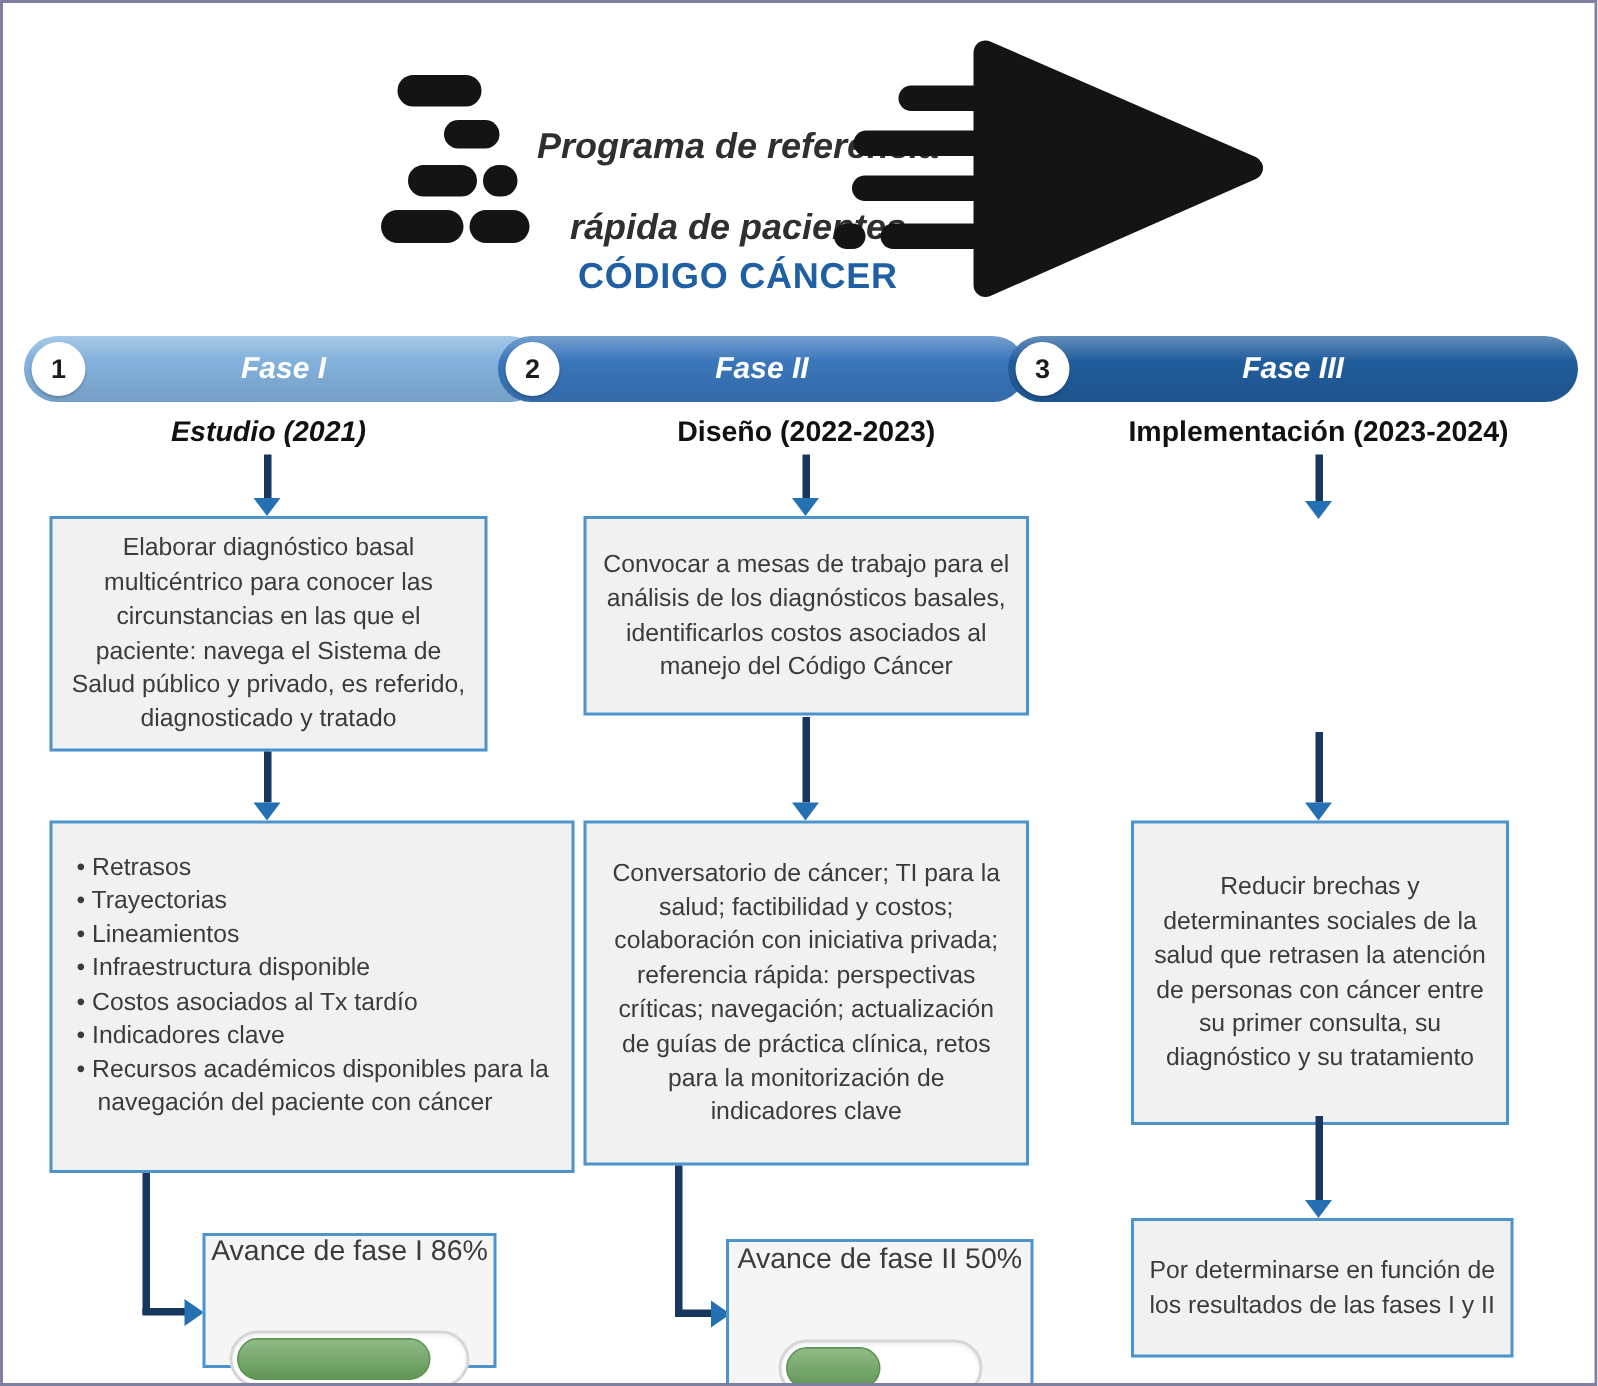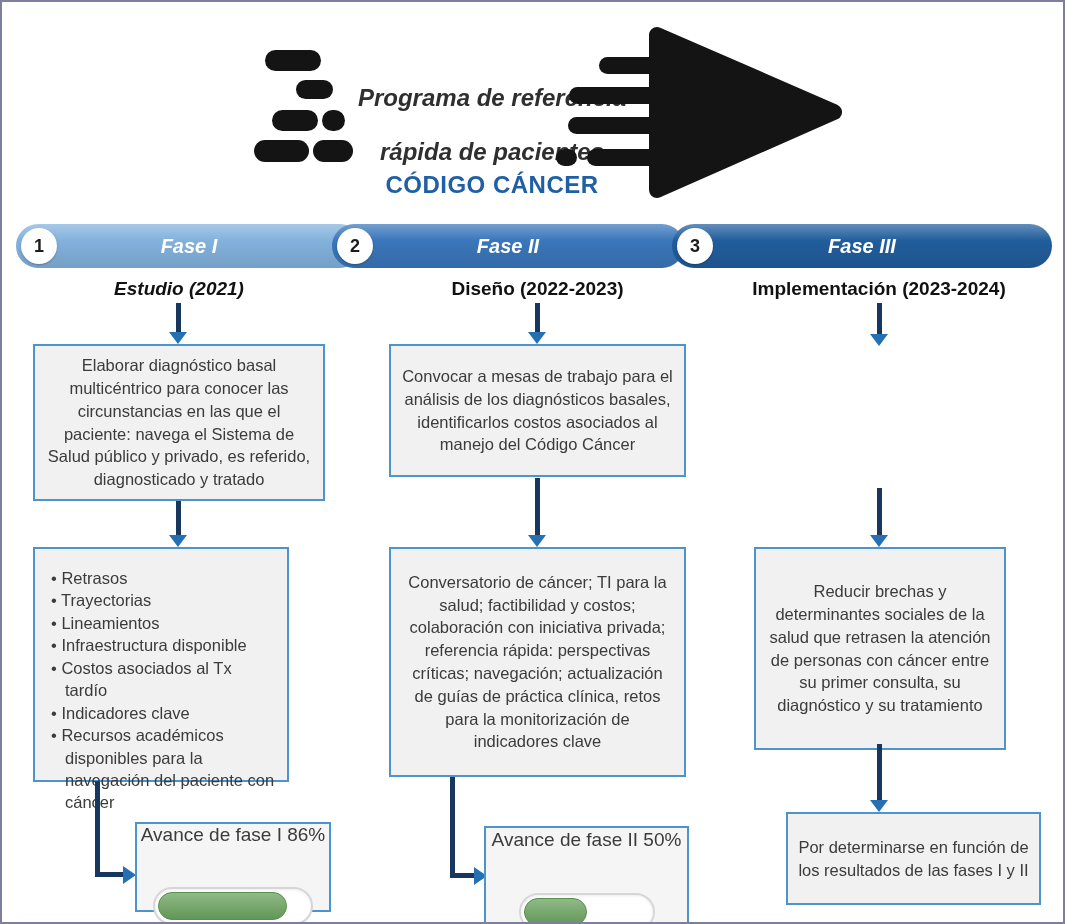--- a/index.html
+++ b/index.html
@@ -34,24 +34,24 @@
   .subtitle-2 { left:387px; width:297px; }
   .subtitle-3 { left:735px; width:284px; }
 
   
   .box { position:absolute; background:#f1f1f2; border:2px solid #4d94cd;
          display:flex; align-items:center; justify-content:center;
          text-align:center; font-size:16.5px; line-height:1.38; color:#3b3b3b; padding:8px 10px; }
   .box-1-1 { left:31px;  top:342px; width:292px; height:157px; }
   .box-2-1 { left:387px; top:342px; width:297px; height:133px; }
   .box-3-1 { left:752px; top:344px; width:252px; height:141px; }
-  .box-1-2 { left:31px;  top:545px; width:256px; height:235px; align-items:flex-start; padding-top:18px; }
+  .box-1-2 { left:31px;  top:545px; width:350px; height:235px; align-items:flex-start; padding-top:18px; }
   .box-2-2 { left:387px; top:545px; width:297px; height:230px; }
   .box-3-2 { left:752px; top:545px; width:252px; height:203px; }
-  .box-3-3 { left:752px; top:810px; width:255px; height:93px;margin-left:32px; }
+  .box-3-3 { left:752px; top:810px; width:255px; height:93px; }
   .bullet-list { list-style:none; text-align:left; width:100%; padding-left:6px; }
   .bullet-list li { padding-left:14px; text-indent:-14px; line-height:1.36; }
   .bullet-list li::before { content:"• "; }
 
   
   .varrow { position:absolute; width:18px; display:flex; flex-direction:column; align-items:center; }
   .varrow .shaft { width:5px; background:#17375e; flex:1; }
   .varrow .head  { width:0; height:0; border-left:9px solid transparent;
                    border-right:9px solid transparent; border-top:12px solid #2470b3; }
   .a1-1 { left:167px; top:301px; height:41px; }

